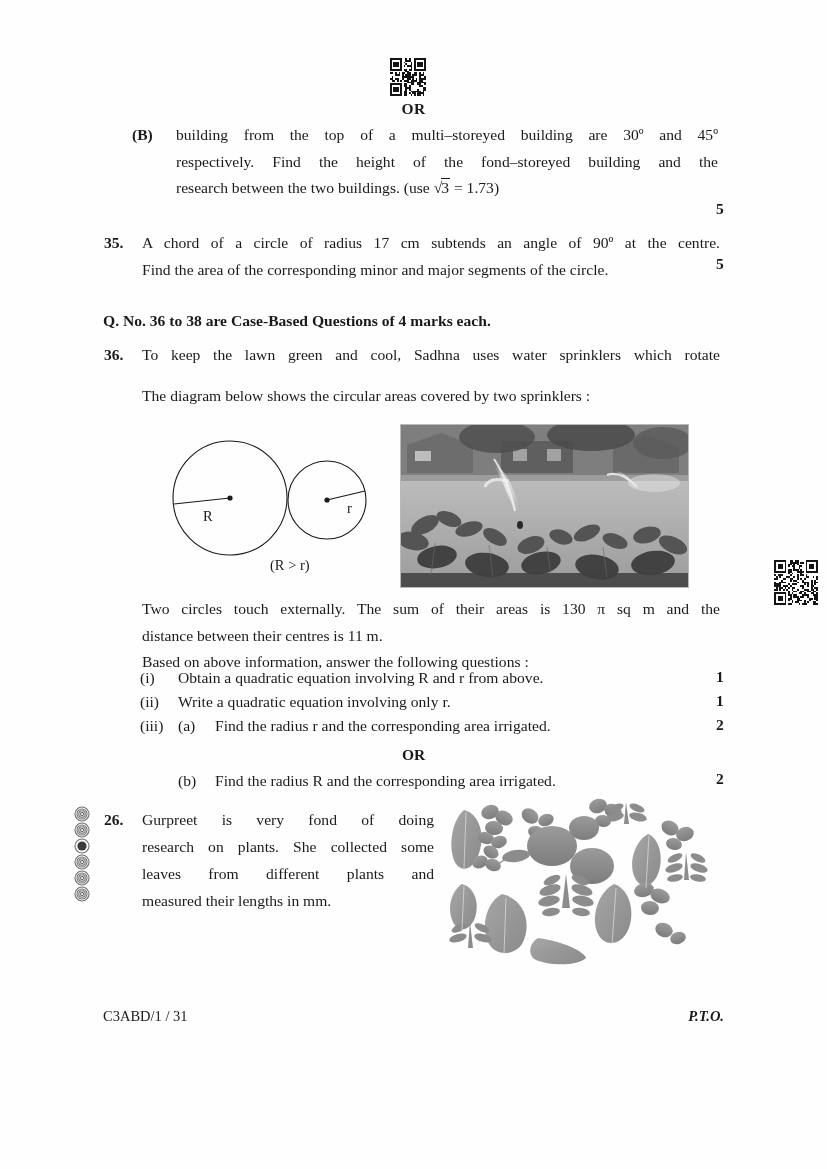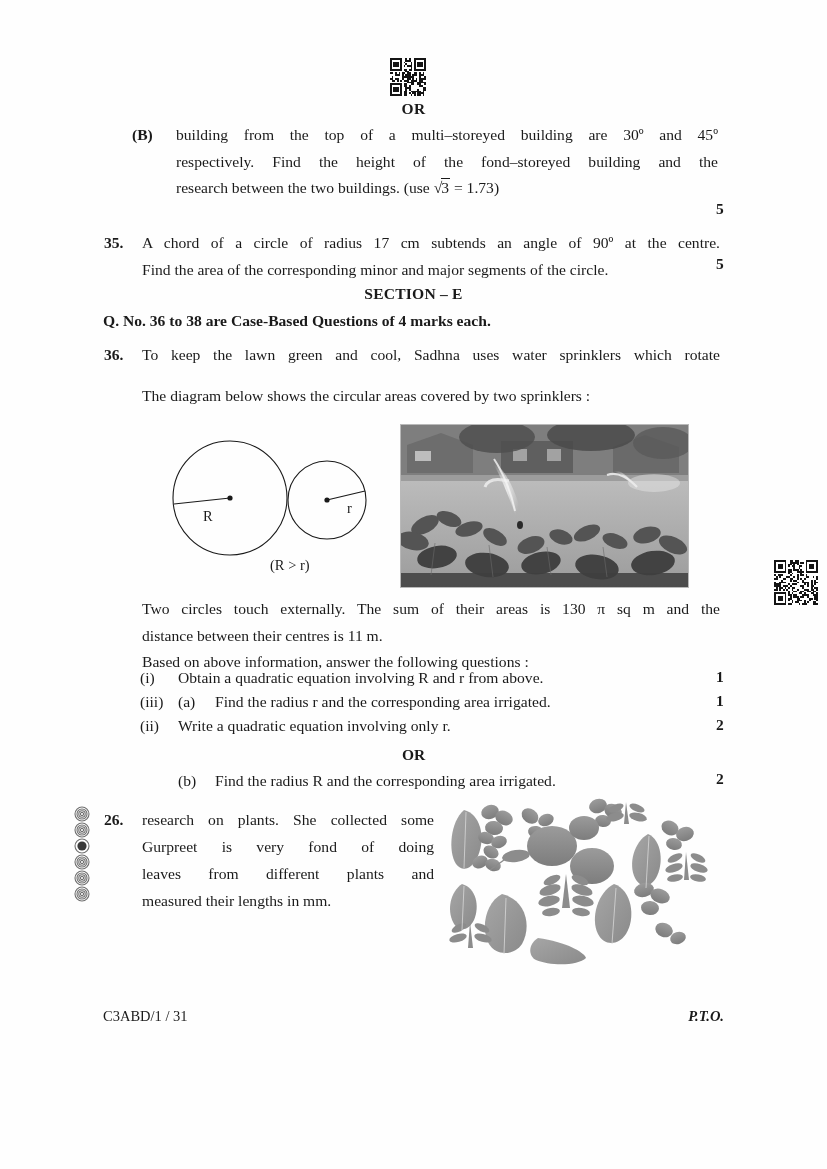--- a/index.html
+++ b/index.html
@@ -1192,21 +1192,20 @@
 
   <div class="q35">
     <span class="num">35.</span>
     <div class="body">
       <p class="just">A chord of a circle of radius 17 cm subtends an angle of 90º at the centre.</p>
       <p>Find the area of the corresponding minor and major segments of the circle.</p>
     </div>
   </div>
   <div class="mark" style="left:716px;top:255px;">5</div>
 
-  <div class="sec-e">SECTION – E</div>
   <div class="case-line">Q. No. 36 to 38 are Case-Based Questions of 4 marks each.</div>
 
   <div class="q36">
     <span class="num">36.</span>
     <div class="body">
       <p class="just">To keep the lawn green and cool, Sadhna uses water sprinklers which rotate</p>
       <p class="gap">The diagram below shows the circular areas covered by two sprinklers :</p>
     </div>
   </div>
 
@@ -1303,27 +1302,27 @@
     <p>distance between their centres is 11 m.</p>
     <p>Based on above information, answer the following questions :</p>
   </div>
 
   <div class="subs">
     <div class="subrow">
       <span class="rn">(i)</span>
       <span class="tx">Obtain a quadratic equation involving R and r from above.</span>
     </div>
     <div class="subrow">
+      <span class="rn">(ii)</span>
+      <span class="tx">Write a quadratic equation involving only r.</span>
+    </div>
+    <div class="subrow">
       <span class="rn">(iii)</span>
       <span class="tx2">(a)</span>
       <span class="tx3">Find the radius r and the corresponding area irrigated.</span>
-    </div>
-    <div class="subrow">
-      <span class="rn">(ii)</span>
-      <span class="tx">Write a quadratic equation involving only r.</span>
     </div>
   </div>
   <div class="mark" style="left:716px;top:668px;">1</div>
   <div class="mark" style="left:716px;top:692px;">1</div>
   <div class="mark" style="left:716px;top:716px;">2</div>
 
   <div class="or2">OR</div>
 
   <div class="subrow-b">
     <span class="pb">(b)</span>
@@ -1368,22 +1367,22 @@
       <g transform="translate(9,40)">
         <circle r="7" fill="none" stroke="#6f6f6f" stroke-width="1.1"></circle>
         <circle r="4.6" fill="#3a3a3a"></circle>
       </g>
     </svg>
   </div>
 
   <div class="q37">
     <span class="num">26.</span>
     <div class="body">
+      <p class="j">Gurpreet is very fond of doing</p>
       <p class="j">research on plants. She collected some</p>
-      <p class="j">Gurpreet is very fond of doing</p>
       <p class="j">leaves from different plants and</p>
       <p>measured their lengths in mm.</p>
     </div>
   </div>
 
   <div class="leaves">
     <svg width="282" height="178" viewBox="0 0 282 178">
       <rect x="0" y="0" width="282" height="178" fill="#fefefe"></rect>
       <defs>
         <linearGradient id="lf" x1="0" y1="0" x2="1" y2="1">

